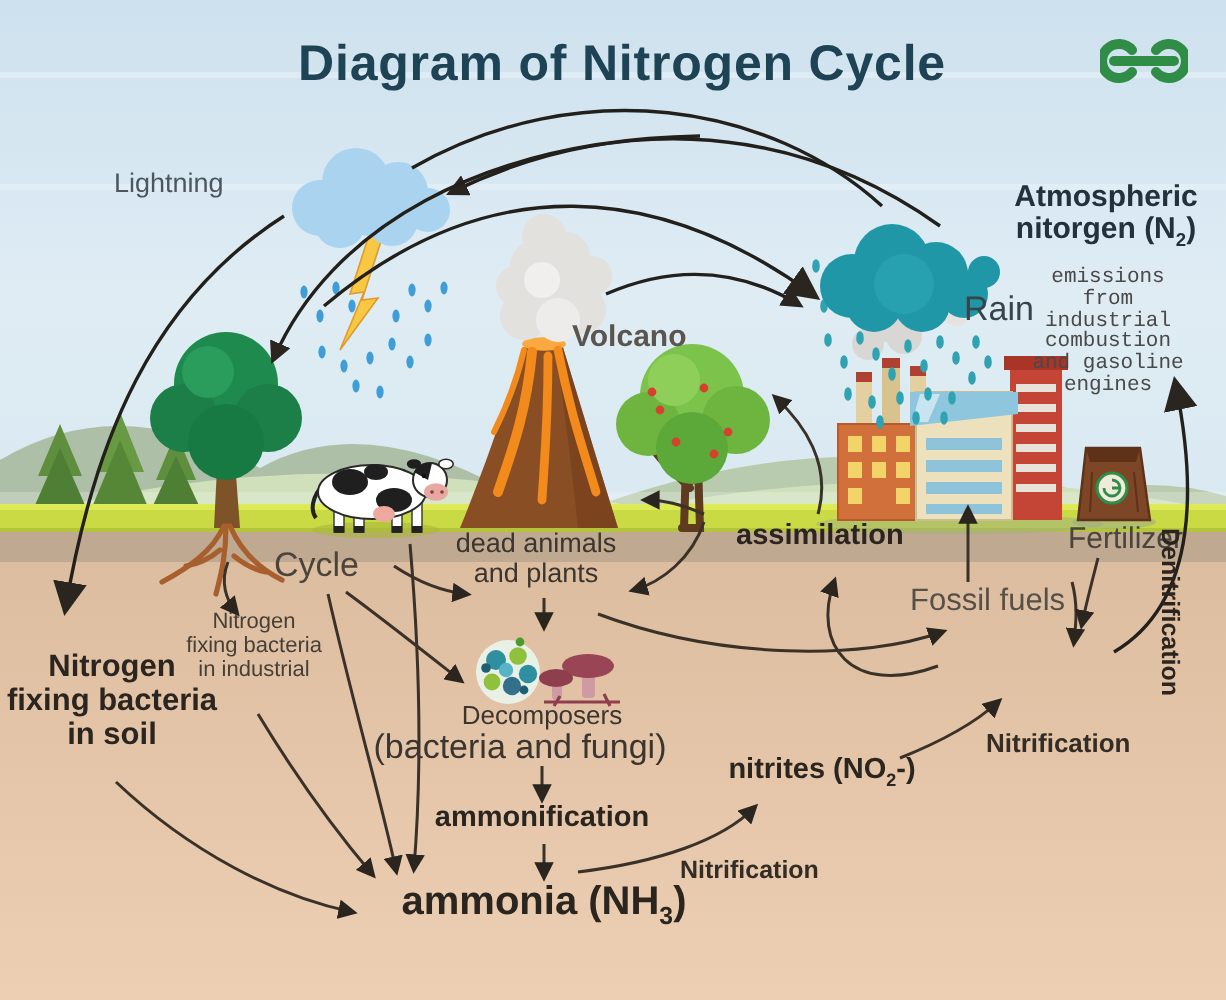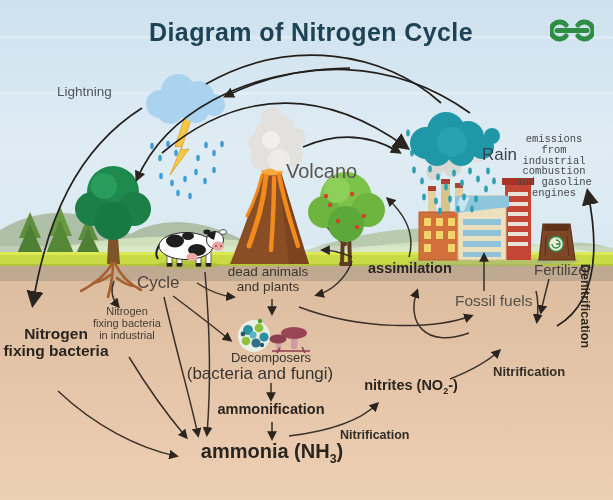--- a/index.html
+++ b/index.html
@@ -339,23 +339,27 @@
 
   <svg width="44" height="34" style="left:550px;top:13px;">
     <g fill="none" stroke="#2f8d46" stroke-width="5" stroke-linecap="round">
       <path d="M16,12 A8.5,8.5 0 1 0 16,23"></path>
       <path d="M28,12 A8.5,8.5 0 1 1 28,23"></path>
       <path d="M7,17.5 H37"></path>
     </g>
   </svg>
 
   <div class="lbl sky-lbl" style="left:57px;top:84px;font-size:13.5px;">Lightning</div>
-  <div class="lbl" style="left:286px;top:160px;font-size:20px;color:#5a554e;">Volcano</div>
+  <div class="lbl" style="left:286px;top:160px;font-size:15px;color:#5a554e;font-weight:bold;">Volcano</div>
   <div class="lbl" style="left:482px;top:145px;font-size:17px;color:#38434b;">Rain</div>
 
+  <div class="lbl ctr b" style="left:553px;top:91px;font-size:15px;line-height:16px;color:#22313b;">
+    <div>Atmospheric</div>
+    <div><span>nitorgen (N</span><sub>2</sub><span>)</span></div>
+  </div>
 
   <div class="lbl ctr" style="left:554px;top:134px;font-size:10.5px;line-height:10.8px;color:#494949;font-family:Liberation Mono, monospace;">
     <div>emissions</div>
     <div>from</div>
     <div>industrial</div>
     <div>combustion</div>
     <div>and gasoline</div>
     <div>engines</div>
   </div>
 
@@ -367,20 +371,21 @@
   </div>
 
   <div class="lbl" style="left:455px;top:292px;font-size:15.5px;color:#555048;">Fossil fuels</div>
   <div class="lbl b" style="left:368px;top:260px;font-size:14.5px;color:#2b251f;">assimilation</div>
   <div class="lbl" style="left:534px;top:261px;font-size:15px;color:#4a443c;">Fertilizer</div>
   <div class="lbl vert" style="left:578px;top:264px;font-size:12.5px;">Denitrification</div>
 
   <div class="lbl ctr b" style="left:56px;top:325px;font-size:15.5px;line-height:17px;color:#2b251f;">
     <div>Nitrogen</div>
     <div>fixing bacteria</div>
+    <div>in soil</div>
   </div>
 
   <div class="lbl ctr" style="left:127px;top:305px;font-size:11px;line-height:12px;color:#453f37;">
     <div>Nitrogen</div>
     <div>fixing bacteria</div>
     <div>in industrial</div>
   </div>
 
   <div class="lbl ctr soil-lbl" style="left:271px;top:350px;font-size:13px;">Decomposers</div>
   <div class="lbl ctr soil-lbl" style="left:260px;top:364px;font-size:17px;">(bacteria and fungi)</div>

